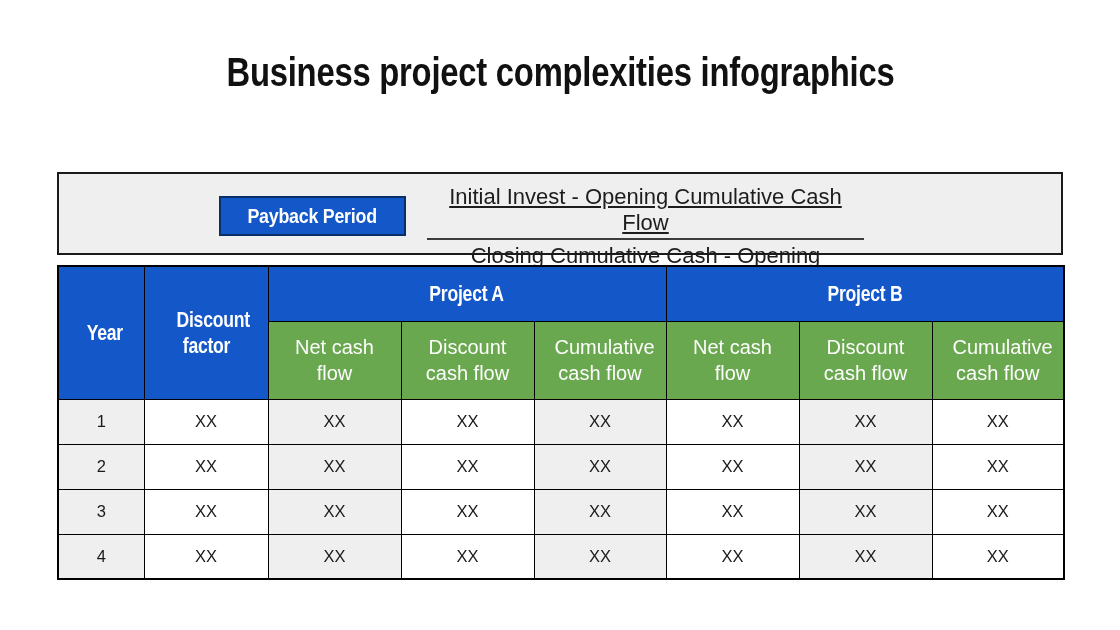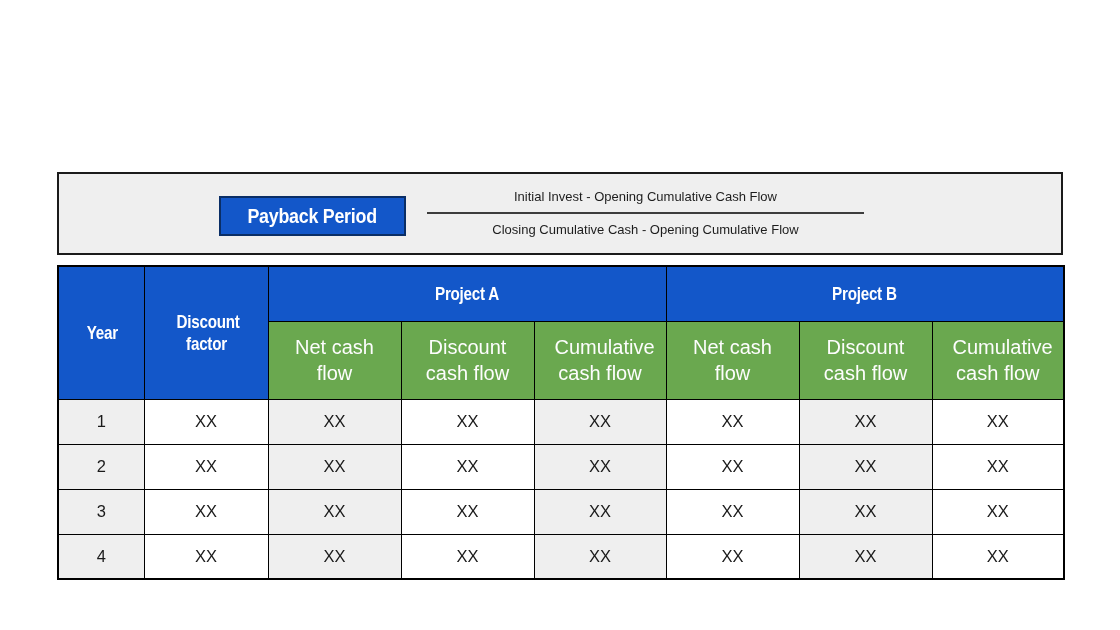--- a/index.html
+++ b/index.html
@@ -47,60 +47,63 @@
     border: 2px solid var(--button-border);
     color: #ffffff;
     display: flex; align-items: center; justify-content: center;
     cursor: default;
   }
   .payback-button .cond { font-size: 21px; transform: scaleX(0.85); }
   .fraction {
     position: absolute; left: 368px; top: 10px; width: 437px;
     text-align: center; color: #1d1d1d;
   }
-  .fraction .num, .fraction .den { font-size: 13px; line-height: 26px; }
+  .fraction .num, .fraction .den { font-size: 22px; line-height: 26px; text-decoration: underline; }
   .fraction .divider { height: 2px; background: #3c3c3c; margin: 2px 0 3px 0; }
 
   
   table.payback-table {
     position: absolute; left: 57px; top: 265px; width: 1006px;
     border-collapse: collapse; table-layout: fixed;
     border: 2px solid #000;
   }
   table.payback-table td, table.payback-table th {
     border: 1.5px solid #000;
     text-align: center; vertical-align: middle;
     overflow: hidden;
   }
   tr.group-row { height: 55px; }
   tr.subhead-row { height: 78px; }
   tr.body-row { height: 45px; }
 
   th.blue-cell {
     background: var(--header-blue);
     color: #ffffff;
-    font-size: 19px;
+    font-size: 22px;
     padding: 0 24px;
   }
   th.green-cell {
     background: var(--subheader-green);
     color: #fdfdfd;
     font-weight: 400;
     font-size: 20px;
     line-height: 26px;
     padding: 0 20px;
   }
   td.body-cell { background: #ffffff; font-size: 16.5px; color: #1a1a1a; }
   td.body-cell.stripe { background: var(--row-stripe); }
 </style>
 </head>
 <body>
 
 <div class="slide">
 
+  <div class="title-wrap">
+    <span class="cond">Business project complexities infographics</span>
+  </div>
 
   <div class="formula-box">
     <div class="payback-button">
       <span class="cond">Payback Period</span>
     </div>
     <div class="fraction">
       <div class="num">Initial Invest - Opening Cumulative Cash Flow</div>
       <div class="divider"></div>
       <div class="den">Closing Cumulative Cash - Opening Cumulative Flow</div>
     </div>

